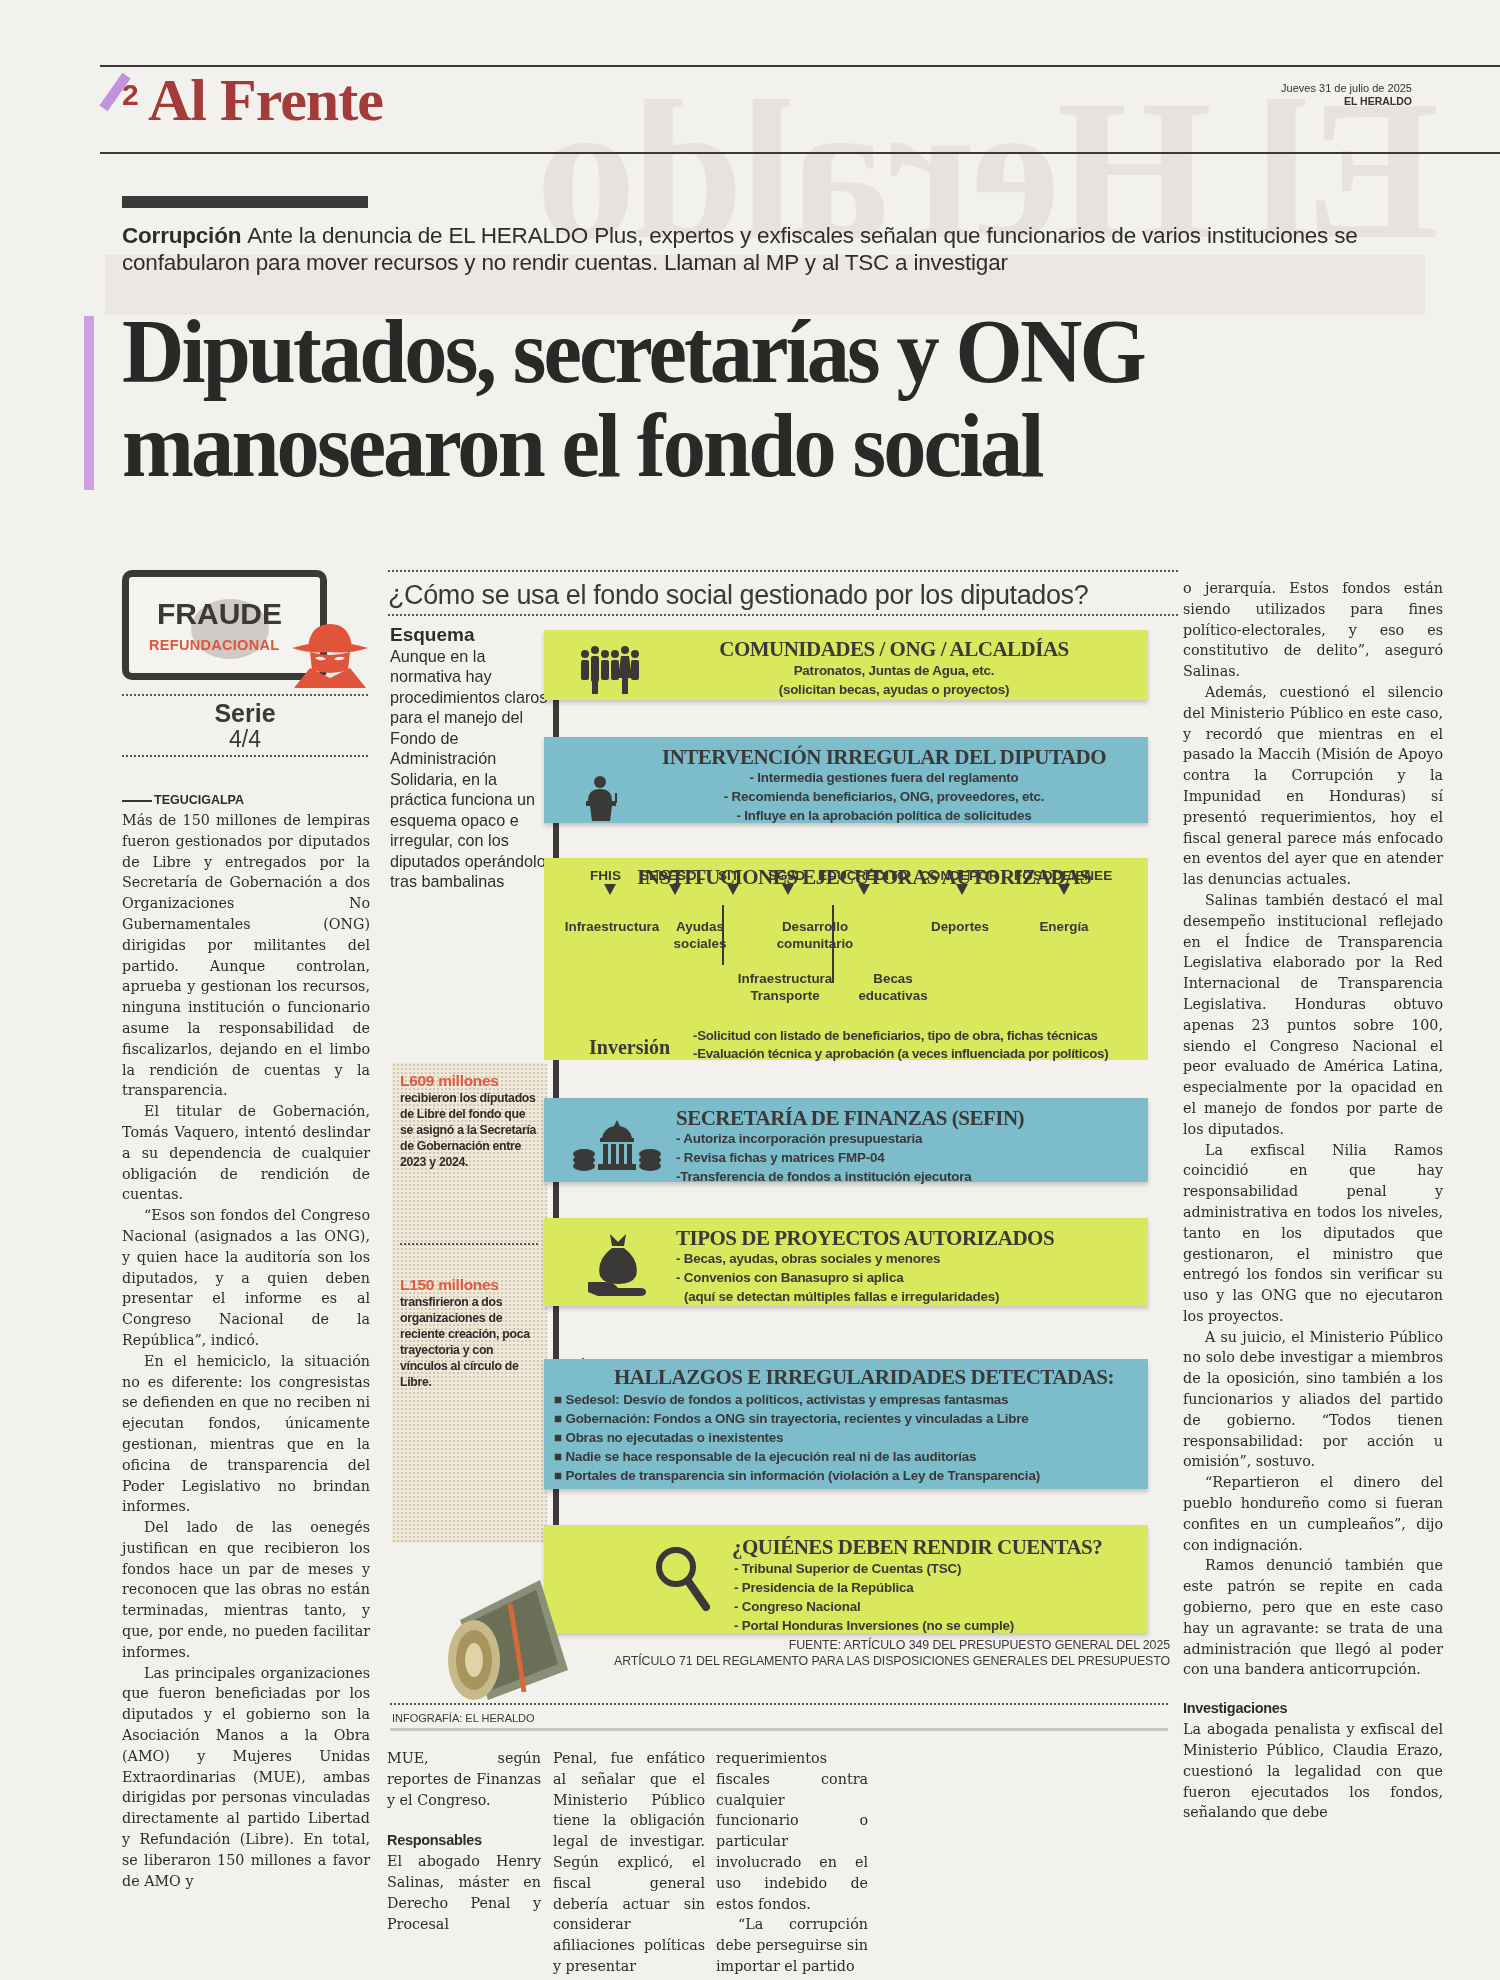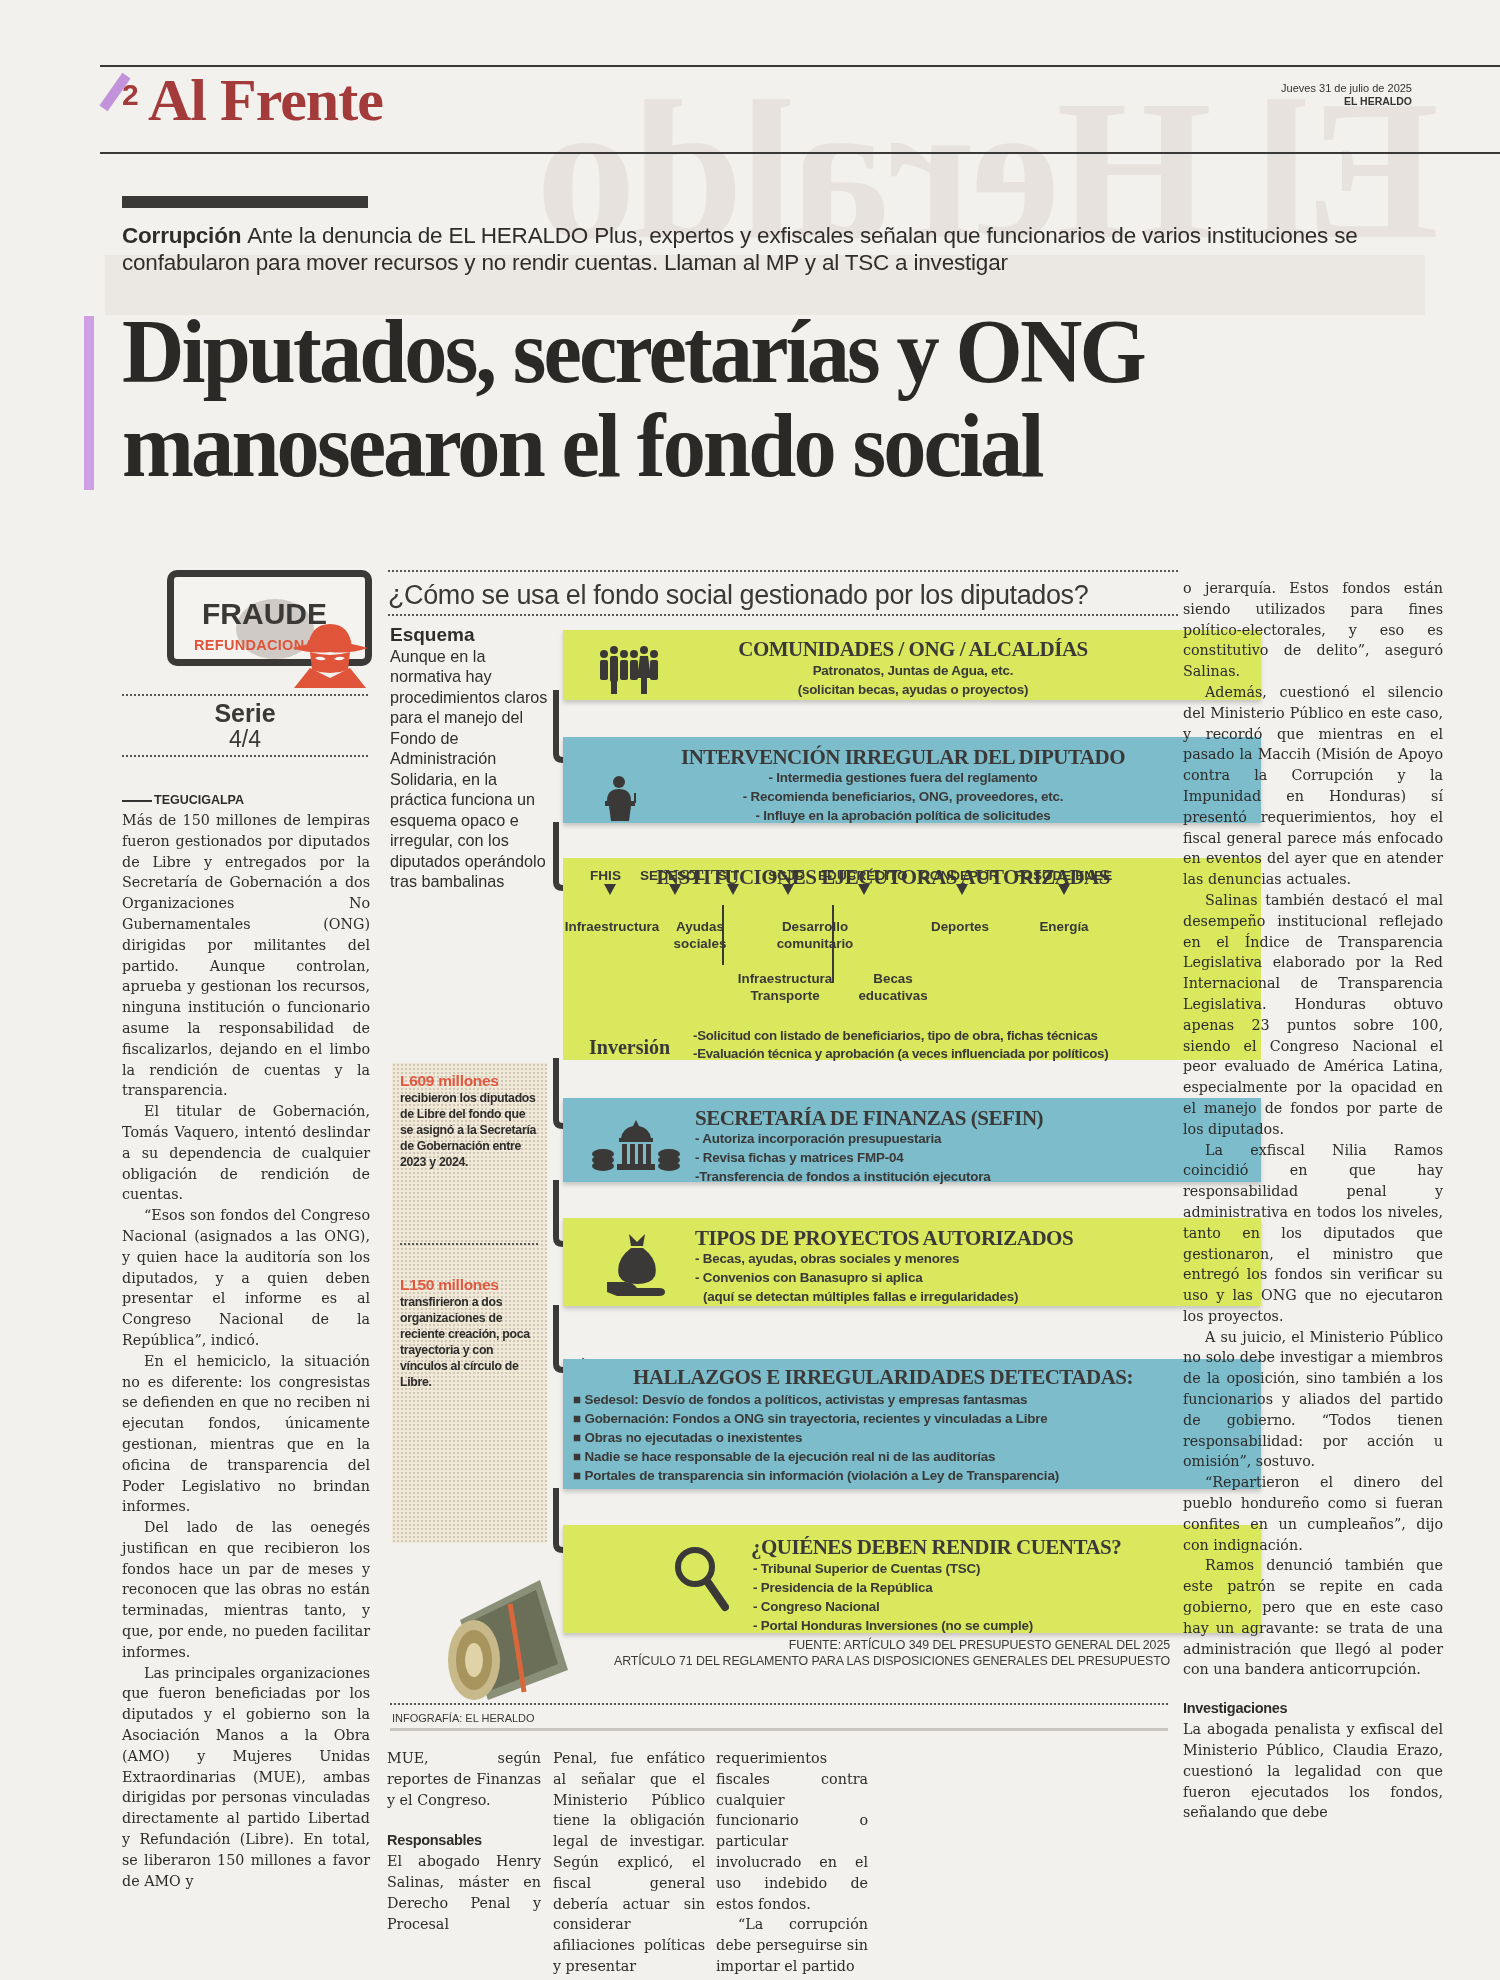--- a/index.html
+++ b/index.html
@@ -31,40 +31,40 @@
 
   
   .col { position: absolute; font-family: "DejaVu Serif", serif; font-size: 14.3px; line-height: 20.8px; color: #2d2c2a; text-align: justify; hyphens: auto; }
   .col p { text-indent: 22px; }
   .col p.noind { text-indent: 0; }
   .col h4 { font-family: "Liberation Sans", sans-serif; font-weight: bold; font-size: 14.5px; line-height: 21px; letter-spacing: -0.3px; }
   .dateline { font-family: "Liberation Sans", sans-serif; font-weight: bold; font-size: 12.5px; line-height: 20px; }
   .dateline::before { content: ""; display: inline-block; width: 30px; height: 2px; background: #333; margin-right: 2px; vertical-align: 2px; }
 
   
-  .badge { left: 122px; top: 570px; width: 205px; height: 96px; border: 7px solid #3a3937; border-radius: 10px; background: #f5f3f0; margin-left: 45px; }
+  .badge { left: 122px; top: 570px; width: 205px; height: 110px; border: 7px solid #3a3937; border-radius: 10px; background: #f5f3f0; }
   .badge-circle { position: absolute; left: 62px; top: 22px; width: 78px; height: 60px; border-radius: 50%; background: #cfcac5; }
   .badge-t1 { position: absolute; left: 28px; top: 20px; font-family: "Liberation Sans", sans-serif; font-weight: bold; font-size: 30px; color: #3a3937; letter-spacing: 0; }
   .badge-t2 { position: absolute; left: 20px; top: 60px; font-family: Liberation Sans, sans-serif; font-weight: bold; font-size: 14.5px; color: #e0543a; letter-spacing: 0.3px; }
   .spy { left: 290px; top: 618px; width: 80px; height: 70px; }
   .dots { position: absolute; height: 0; border-top: 2px dotted #555; }
   .serie-label { left: 122px; top: 700px; width: 246px; text-align: center; font-family: "Liberation Sans", sans-serif; font-weight: bold; font-size: 25px; color: #3a3937; line-height: 26px; }
   .serie-num { left: 122px; top: 727px; width: 246px; text-align: center; font-family: "Liberation Sans", sans-serif; font-size: 23px; color: #3a3937; line-height: 24px; }
 
   
   .ig-title { left: 388px; top: 580px; width: 790px; font-family: "Liberation Sans", sans-serif; font-size: 27px; color: #3a3937; letter-spacing: -0.4px; }
   .esquema { left: 390px; top: 625px; width: 160px; font-family: "Liberation Sans", sans-serif; font-size: 16.2px; line-height: 20.5px; color: #2f2e2c; }
   .esquema b { display: block; font-size: 19px; }
 
   .stat-panel { left: 392px; top: 1063px; width: 155px; height: 480px;
     background-image: radial-gradient(#cfc6b7 1px, transparent 1.2px); background-size: 4px 4px; background-color: #f1e9d8; padding-left: 28px; }
   .stat { position: absolute; left: 8px; width: 140px; font-family: "Liberation Sans", sans-serif; font-size: 12.3px; line-height: 16px; color: #2d2c2a; font-weight: bold; letter-spacing: -0.3px; }
   .stat .big { display: block; color: #e0583f; font-size: 15.5px; line-height: 19px; letter-spacing: -0.3px; }
 
-  .box { position: absolute; left: 563px; width: 698px; font-family: "Liberation Sans", sans-serif; color: #3a3937; box-shadow: 0 3px 4px rgba(0,0,0,.18); }
+  .box { position: absolute; left: 544px; width: 604px; font-family: "Liberation Sans", sans-serif; color: #3a3937; box-shadow: 0 3px 4px rgba(0,0,0,.18); }
   .box.lime { background: #d9e85d; }
   .box.teal { background: #7cbccb; }
   .box h3 { font-family: "Liberation Serif", serif; font-weight: bold; font-size: 21px; letter-spacing: -0.5px; color: #3a3937; line-height: 24px; }
   .box ul { list-style: none; font-weight: bold; font-size: 13.4px; line-height: 19px; letter-spacing: -0.2px; }
   .ico { position: absolute; }
 
   .connector { position: absolute; left: 553px; width: 0; border-left: 6px solid #3b3a38; }
   .hook { position: absolute; width: 46px; height: 34px; }
 
   .inst-row { position: absolute; left: 590px; top: 868px; width: 570px; height: 20px; font-family: "Liberation Sans", sans-serif; font-weight: bold; font-size: 13.6px; color: #3a3937; }

